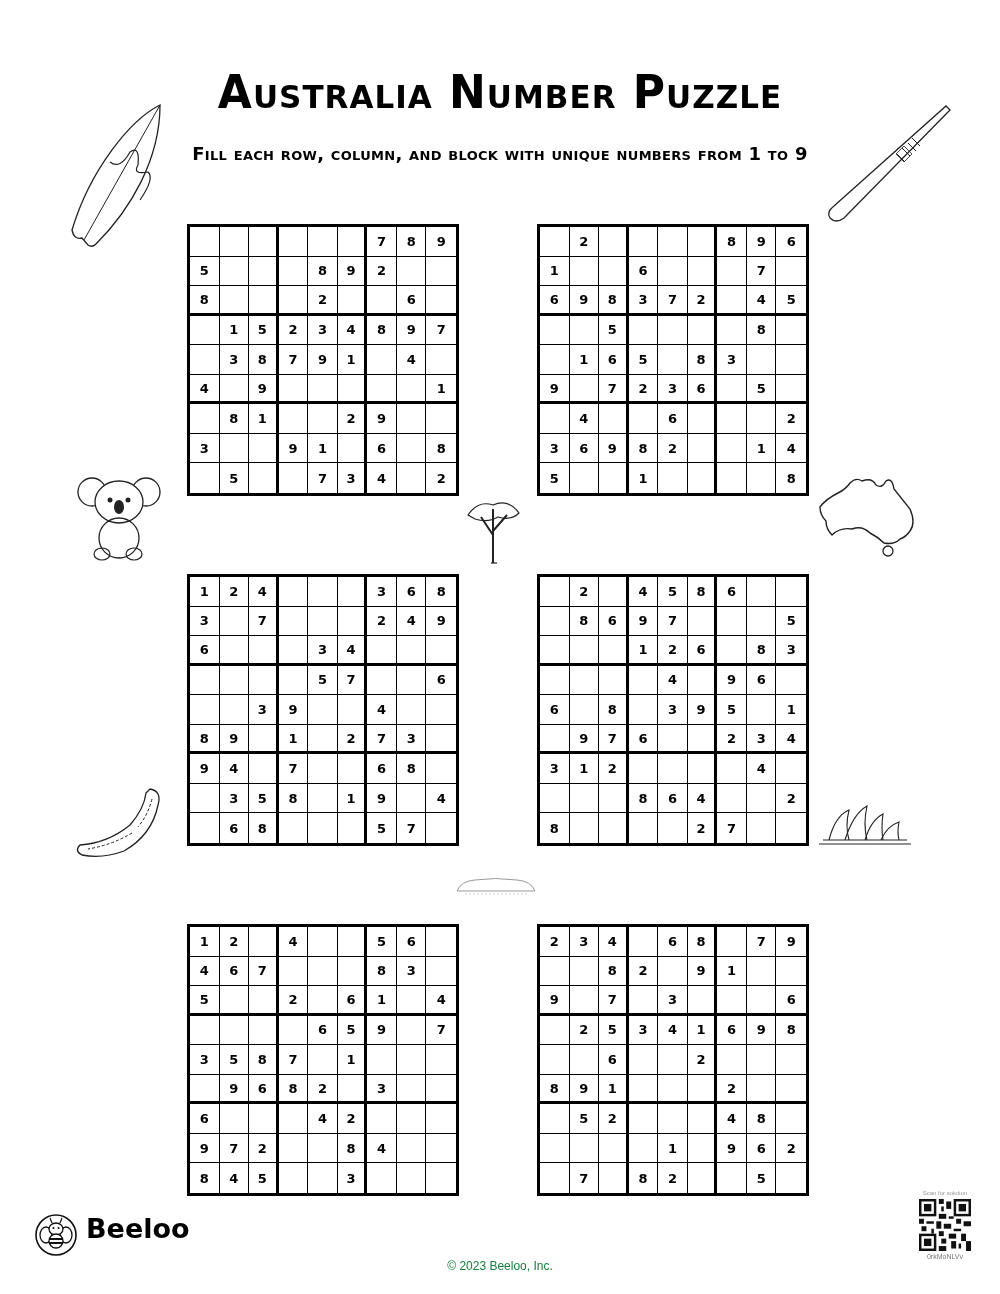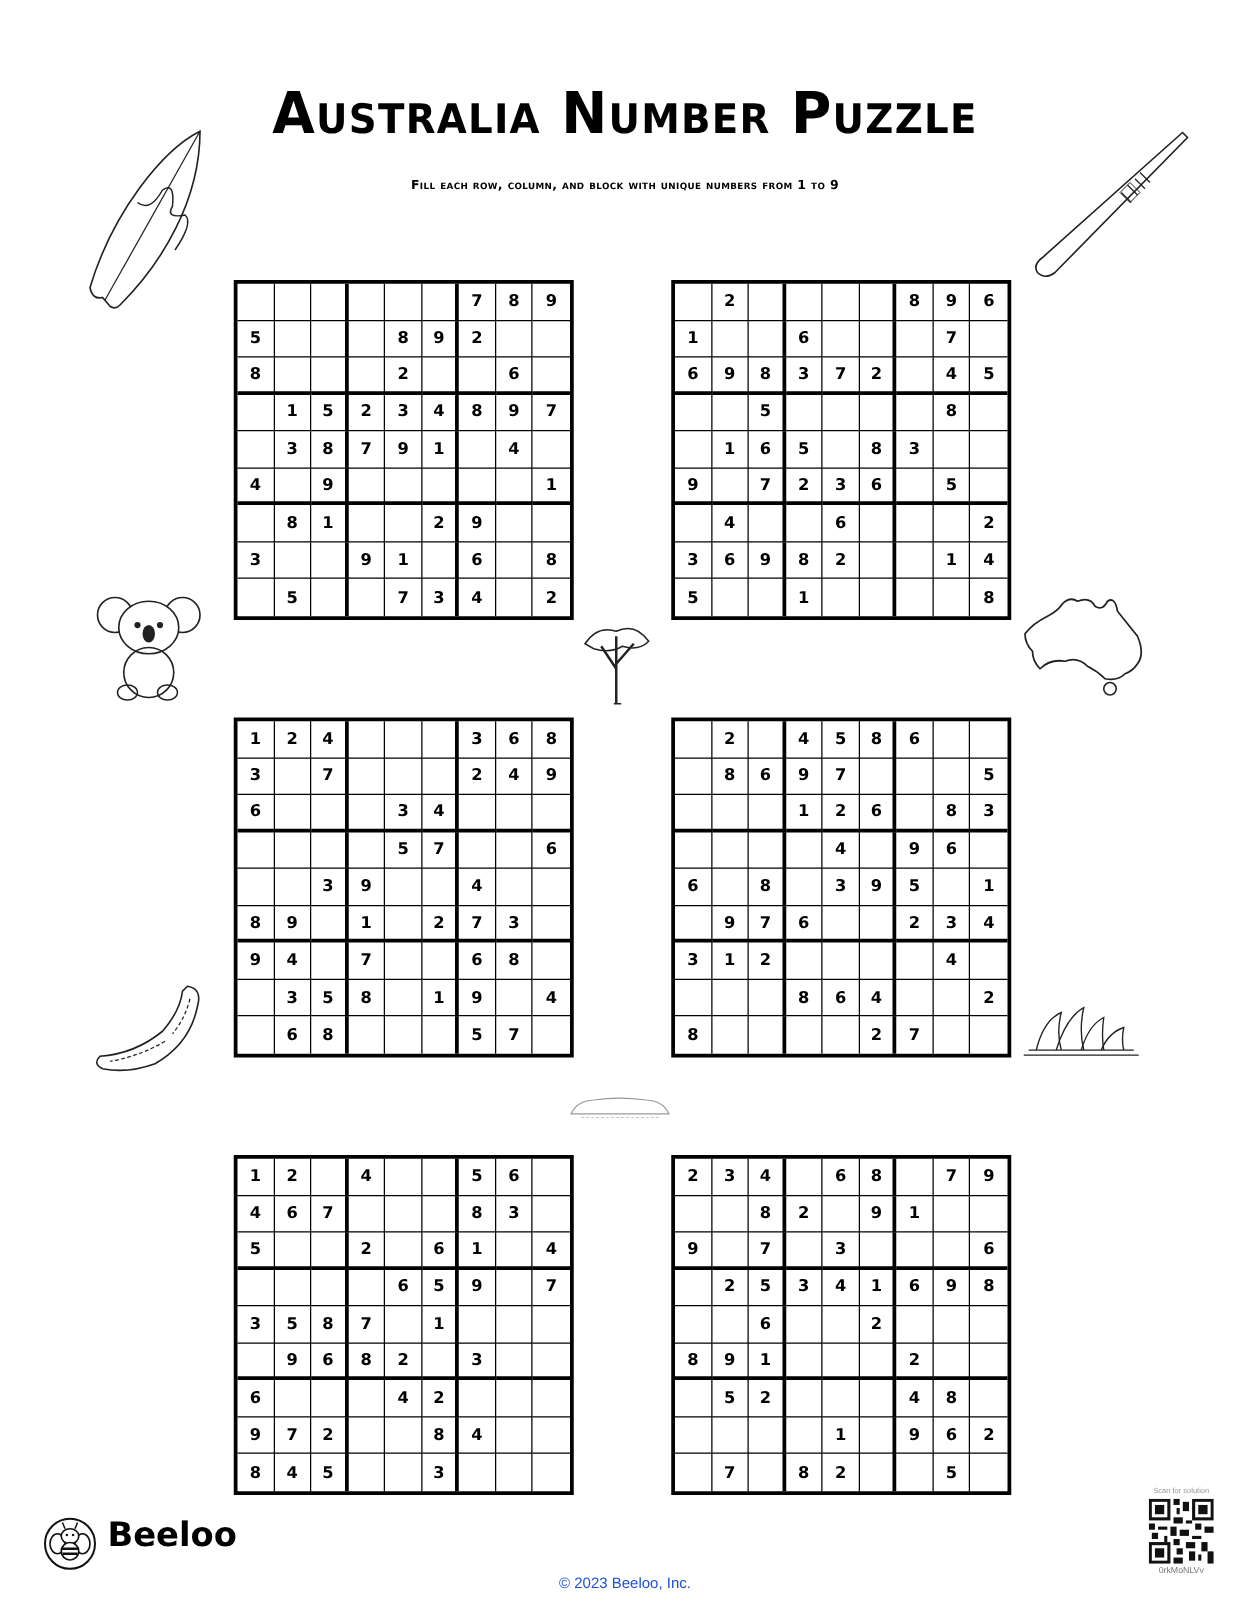--- a/index.html
+++ b/index.html
@@ -1,28 +1,28 @@
 <!DOCTYPE html>
 <html><head>
 <meta charset="utf-8">
 <style>
   html, body { margin:0; padding:0; background:#fff; }
   body { width:1000px; height:1294px; position:relative; overflow:hidden; font-family:"DejaVu Sans", sans-serif; color:#000; }
   .title { position:absolute; top:66px; left:0; width:1000px; text-align:center; font-family:"DejaVu Sans", sans-serif; font-weight:bold; font-size:44px; letter-spacing:1px; font-variant:small-caps; transform:scaleY(1.05); }
-  .subtitle { position:absolute; top:143px; left:0; width:1000px; text-align:center; font-family:"DejaVu Sans", sans-serif; font-weight:bold; font-size:10px; font-variant:small-caps; letter-spacing:0.3px; }
+  .subtitle { position:absolute; top:143px; left:0; width:1000px; text-align:center; font-family:"DejaVu Sans", sans-serif; font-weight:bold; font-size:18px; font-variant:small-caps; letter-spacing:0.3px; }
   .grid { position:absolute; width:272px; height:272px; border:3px solid #000; box-sizing:border-box; display:grid; grid-template-columns:repeat(9,1fr); grid-template-rows:repeat(9,1fr); background:#fff; }
   .cell { border-right:1px solid #000; border-bottom:1px solid #000; display:flex; align-items:center; justify-content:center; font-family:"DejaVu Sans", sans-serif; font-weight:bold; font-size:13px; box-sizing:border-box; }
   .cell.c3, .cell.c6 { border-right:3px solid #000; }
   .cell.c9 { border-right:none; }
   .cell.r3, .cell.r6 { border-bottom:3px solid #000; }
   .cell.r9 { border-bottom:none; }
   .deco { position:absolute; }
   .footer-logo { position:absolute; left:34px; top:1213px; display:flex; align-items:flex-start; gap:8px; }
   .logo-text { font-family:"DejaVu Sans", sans-serif; font-weight:bold; font-size:27px; }
-  .copyright { position:absolute; top:1259px; left:0; width:1000px; text-align:center; font-family:"Liberation Sans", sans-serif; font-size:12px; color:#1d4ed8; }
+  .copyright { position:absolute; top:1259px; left:0; width:1000px; text-align:center; font-family:"Liberation Sans", sans-serif; font-size:12px; color:#15803d; }
   .qr-block { position:absolute; left:912px; top:1190px; width:66px; text-align:center; }
   .qr-label { font-family:"Liberation Sans", sans-serif; font-size:6px; color:#999; }
   .qr-code { font-family:"Liberation Sans", sans-serif; font-size:7px; color:#777; margin-top:2px; }
 </style>
 </head>
 <body>
 
 <div class="title">Australia Number Puzzle</div>
 <div class="subtitle">Fill each row, column, and block with unique numbers from 1 to 9</div>
 

